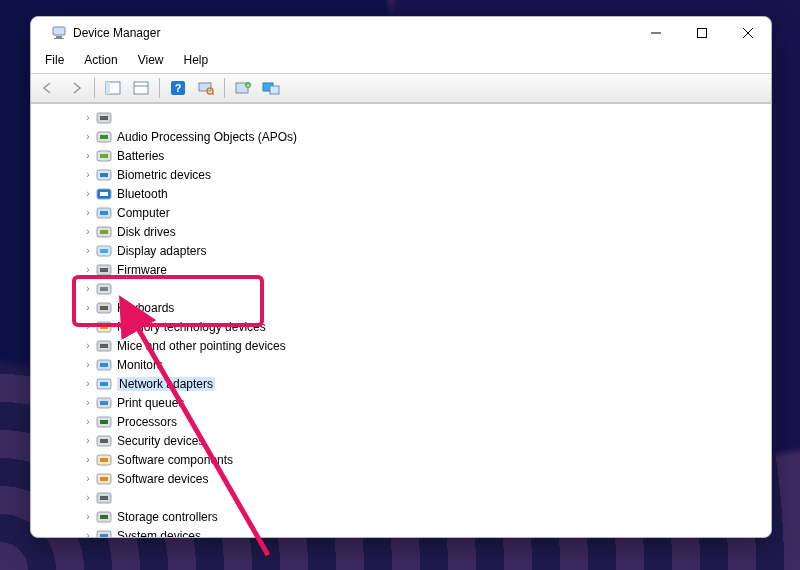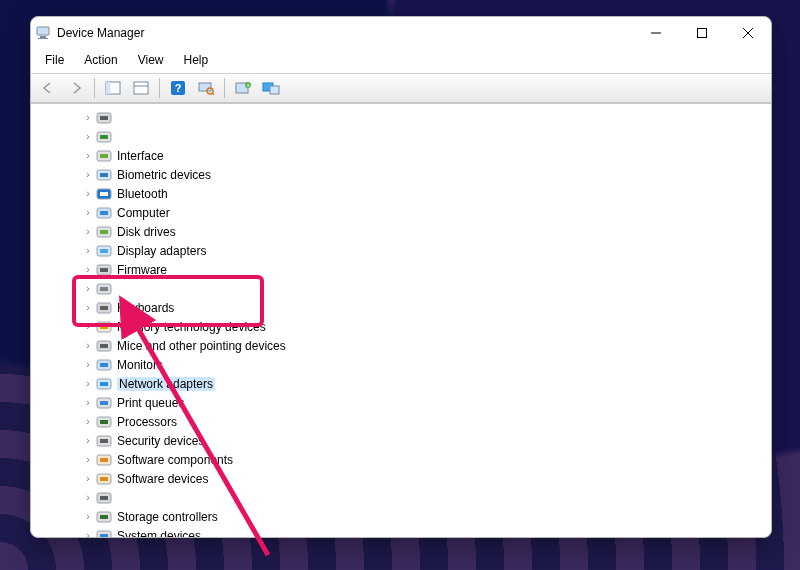--- a/index.html
+++ b/index.html
@@ -9,21 +9,21 @@
     background:
       radial-gradient(circle at 10% 10%,#0d1147 0 35%,transparent 36%),
       radial-gradient(circle at 90% 20%,#17134d 0 40%,transparent 41%),
       repeating-radial-gradient(circle at 0% 100%,#3c2a60 0 28px,#1e1a4d 28px 56px),
       repeating-radial-gradient(circle at 100% 100%,#2c2250 0 28px,#141040 28px 56px),
       #12123b;}
   .window{position:absolute;left:30px;top:16px;width:740px;height:520px;
     background:#fff;border:1px solid #b7b7b7;border-radius:8px;
     box-shadow:0 10px 28px rgba(0,0,0,.35);overflow:hidden;display:flex;flex-direction:column;}
   
-  .titlebar{display:flex;align-items:center;height:32px;padding-left:4px;}
+  .titlebar{display:flex;align-items:center;height:32px;padding-left:20px;}
   .titlebar .appicon{width:16px;height:16px;margin-right:6px;}
   .titlebar .title{font-size:12px;}
   .winbtns{margin-left:auto;display:flex;}
   .winbtn{width:46px;height:32px;display:flex;align-items:center;justify-content:center;}
   
   .menubar{display:flex;gap:4px;padding:2px 6px 4px;}
   .menuitem{padding:2px 8px;text-align:center;}
   
   .toolbar{display:flex;align-items:center;gap:2px;height:28px;
     border-top:1px solid #d0d0d0;padding:0 4px;
@@ -155,30 +155,31 @@
           </span>
         </div>
         <div class="item">
           <span class="chev">›</span>
           <span class="devicon">
             <svg width="16" height="14">
               <rect x="1" y="2" width="14" height="10" rx="2" fill="#e2e2e2" stroke="#9aa4b1"></rect>
               <rect x="4" y="5" width="8" height="4" fill="#348f34"></rect>
             </svg>
           </span>
+          <span class="label">Audio Processing Objects (APOs)</span>
         </div>
         <div class="item">
           <span class="chev">›</span>
           <span class="devicon">
             <svg width="16" height="14">
               <rect x="1" y="2" width="14" height="10" rx="2" fill="#e2e2e2" stroke="#9aa4b1"></rect>
               <rect x="4" y="5" width="8" height="4" fill="#6aa935"></rect>
             </svg>
           </span>
-          <span class="label">Interface</span>
+          <span class="label">Batteries</span>
         </div>
         <div class="item">
           <span class="chev">›</span>
           <span class="devicon">
             <svg width="16" height="14">
               <rect x="1" y="2" width="14" height="10" rx="2" fill="#d6e8fb" stroke="#9aa4b1"></rect>
               <rect x="4" y="5" width="8" height="4" fill="#357ab8"></rect>
             </svg>
           </span>
           <span class="label">Biometric devices</span>

